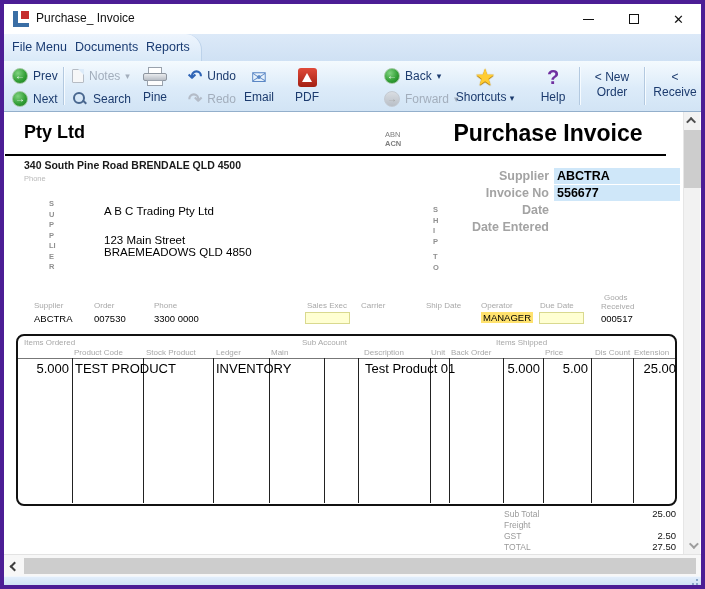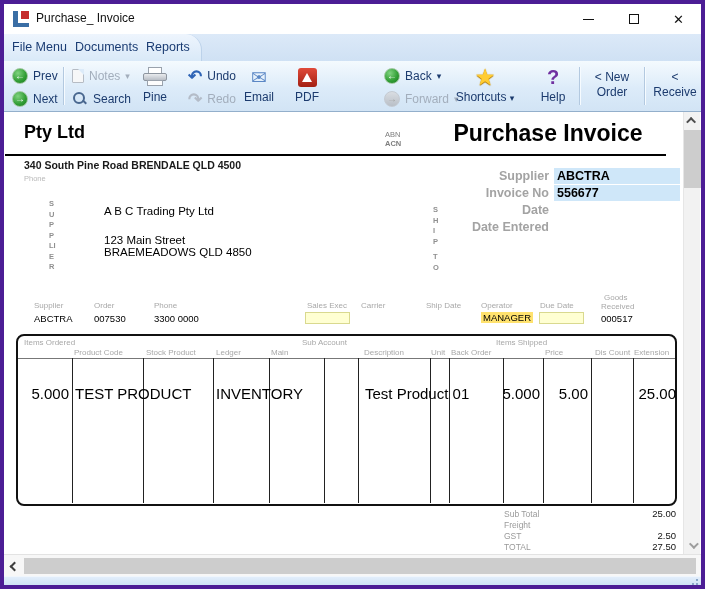--- a/index.html
+++ b/index.html
@@ -98,21 +98,21 @@
   .ival{ font-size:9.5px; color:#000; white-space:nowrap; }
   .ybox{ width:45px; height:12px; background:#ffffd2; border:1px solid #d9d98f; }
   .op-val{ background:#ffe26e; padding:0 2px; }
 
   
   .inv-table{ left:12px; top:222px; width:661px; height:172px; border:2px solid #111; border-radius:8px; }
   .tgroup{ position:absolute; top:2px; font-size:8px; color:#a8a8a8; white-space:nowrap; }
   .thead{ position:absolute; top:12px; font-size:8px; color:#a8a8a8; white-space:nowrap; }
   .thead-line{ position:absolute; top:22px; left:0; right:0; height:1px; background:#777; }
   .vline{ position:absolute; top:22px; bottom:1px; width:1px; background:#222; }
-  .tcell{ position:absolute; top:25px; font-size:15px; color:#000; white-space:nowrap;margin-top:24px; }
+  .tcell{ position:absolute; top:25px; font-size:13px; color:#000; white-space:nowrap; }
   .tr-right{ text-align:right; }
 
   
   .tot-label{ left:500px; width:115px; font-size:8.5px; color:#9a9a9a; }
   .tot-val{ left:618px; width:54px; text-align:right; font-size:9.5px; color:#111; }
 
   
   .vscroll{ position:absolute; top:0; right:1px; width:17px; height:442px; background:#f2f2f2; border-left:1px solid #e6e6e6; }
   .vs-btn{ position:absolute; left:0; width:17px; height:17px; display:flex; align-items:center; justify-content:center; }
   .chev-up{ width:7px; height:7px; border-left:2px solid #4d4d4d; border-top:2px solid #4d4d4d; transform:rotate(45deg) translateY(2px); }

